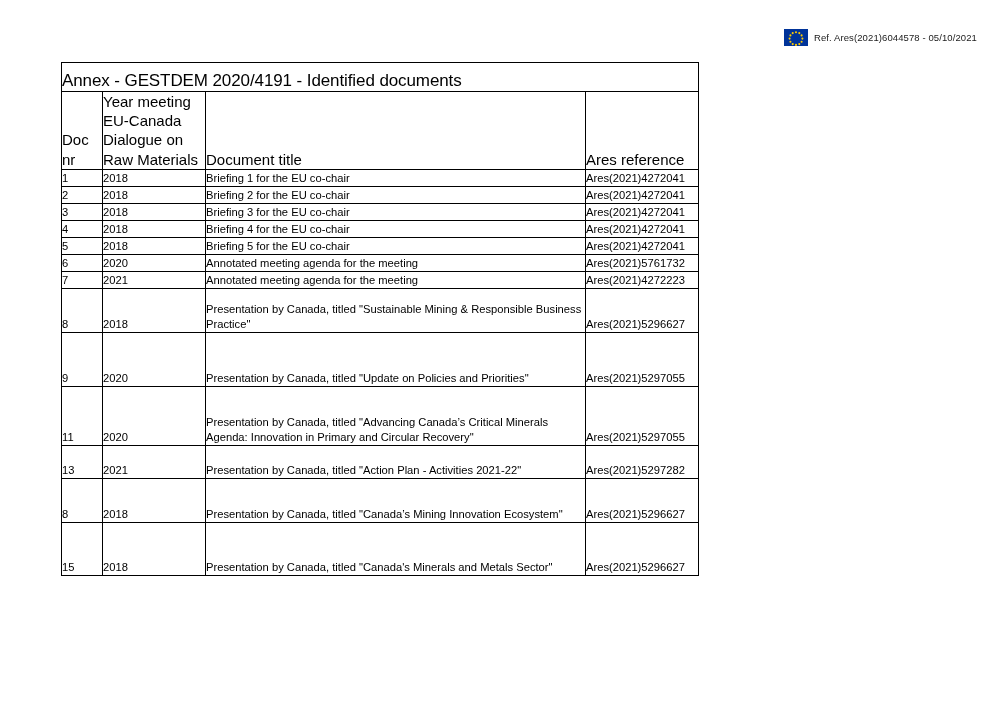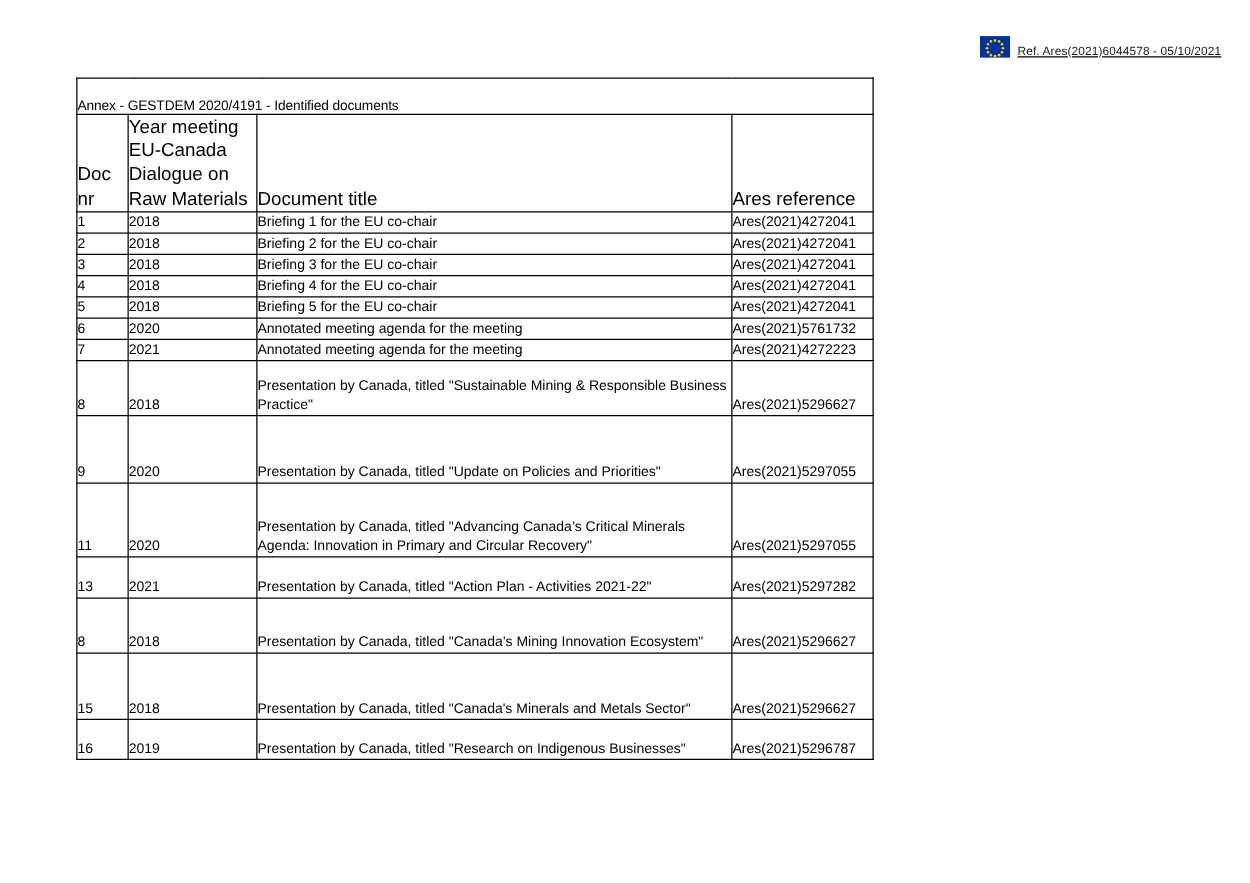--- a/index.html
+++ b/index.html
@@ -15,24 +15,23 @@
     color: #000000;
     overflow: hidden;
   }
 
   
   #reg-stamp {
     position: absolute;
     top: 29px;
     left: 784px;
     display: flex;
-    align-items: flex-end;
+    align-items: center;
     gap: 6px;
     white-space: nowrap;
-    text-decoration: underline;
   }
   #eu-flag {
     width: 24px;
     height: 17px;
     background: #003399;
     position: relative;
     flex: 0 0 auto;
     display: block;
   }
   #eu-flag svg { display: block; }
@@ -64,21 +63,21 @@
   .col-doc    { width: 41px; }
   .col-year   { width: 103px; }
   .col-title  { width: 380px; }
   .col-ares   { width: 113px; }
 
   
   #table-title-cell {
     text-align: center;
     vertical-align: middle;
     font-weight: bold;
-    font-size: 11px;
+    font-size: 17px;
     height: 28px;
     padding: 2px 4px 4px 4px;
     letter-spacing: -0.1px;
   }
 
   
   .hdr-cell {
     font-weight: bold;
     text-align: center;
     vertical-align: middle;
@@ -210,20 +209,14 @@
         <td class="cell">2018</td>
         <td class="cell cell-title cell-top">Presentation by Canada, titled "Canada’s Mining Innovation Ecosystem"</td>
         <td class="cell">Ares(2021)5296627</td>
       </tr>
       <tr style="height: 53px;">
         <td class="cell">15</td>
         <td class="cell">2018</td>
         <td class="cell cell-title">Presentation by Canada, titled "Canada's Minerals and Metals Sector"</td>
         <td class="cell">Ares(2021)5296627</td>
       </tr>
-      <tr style="height: 32px;">
-        <td class="cell">16</td>
-        <td class="cell">2019</td>
-        <td class="cell cell-title">Presentation by Canada, titled "Research on Indigenous Businesses"</td>
-        <td class="cell">Ares(2021)5296787</td>
-      </tr>
     </tbody>
 </table>
 
 </body></html>

